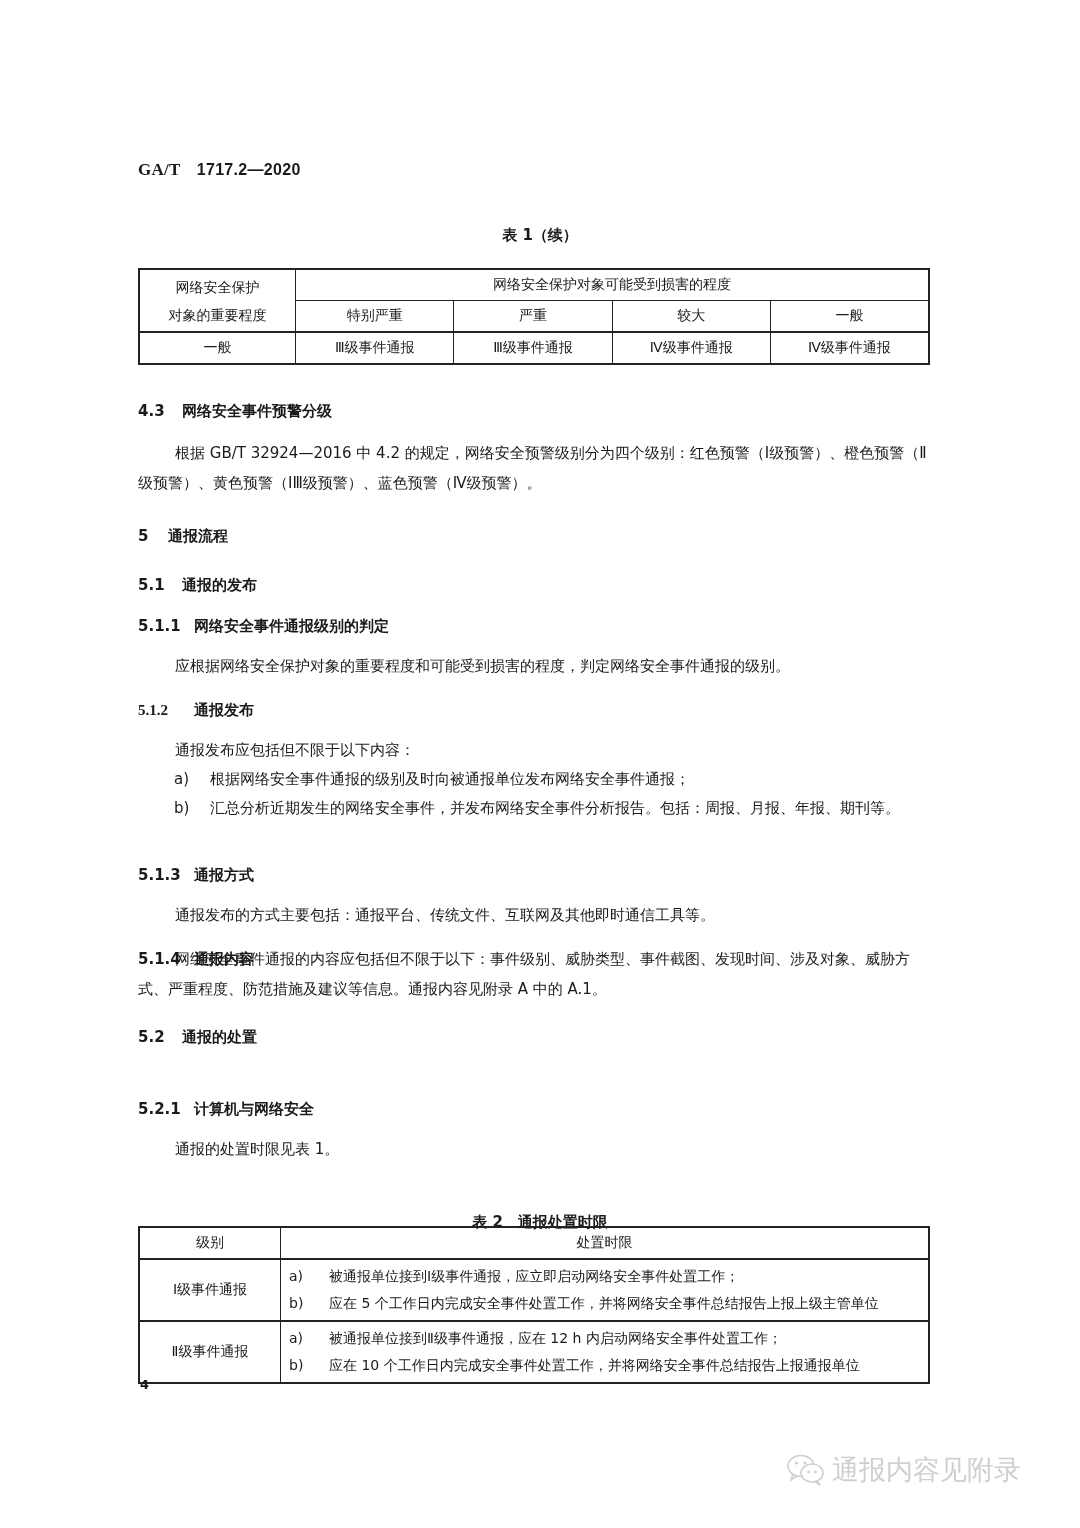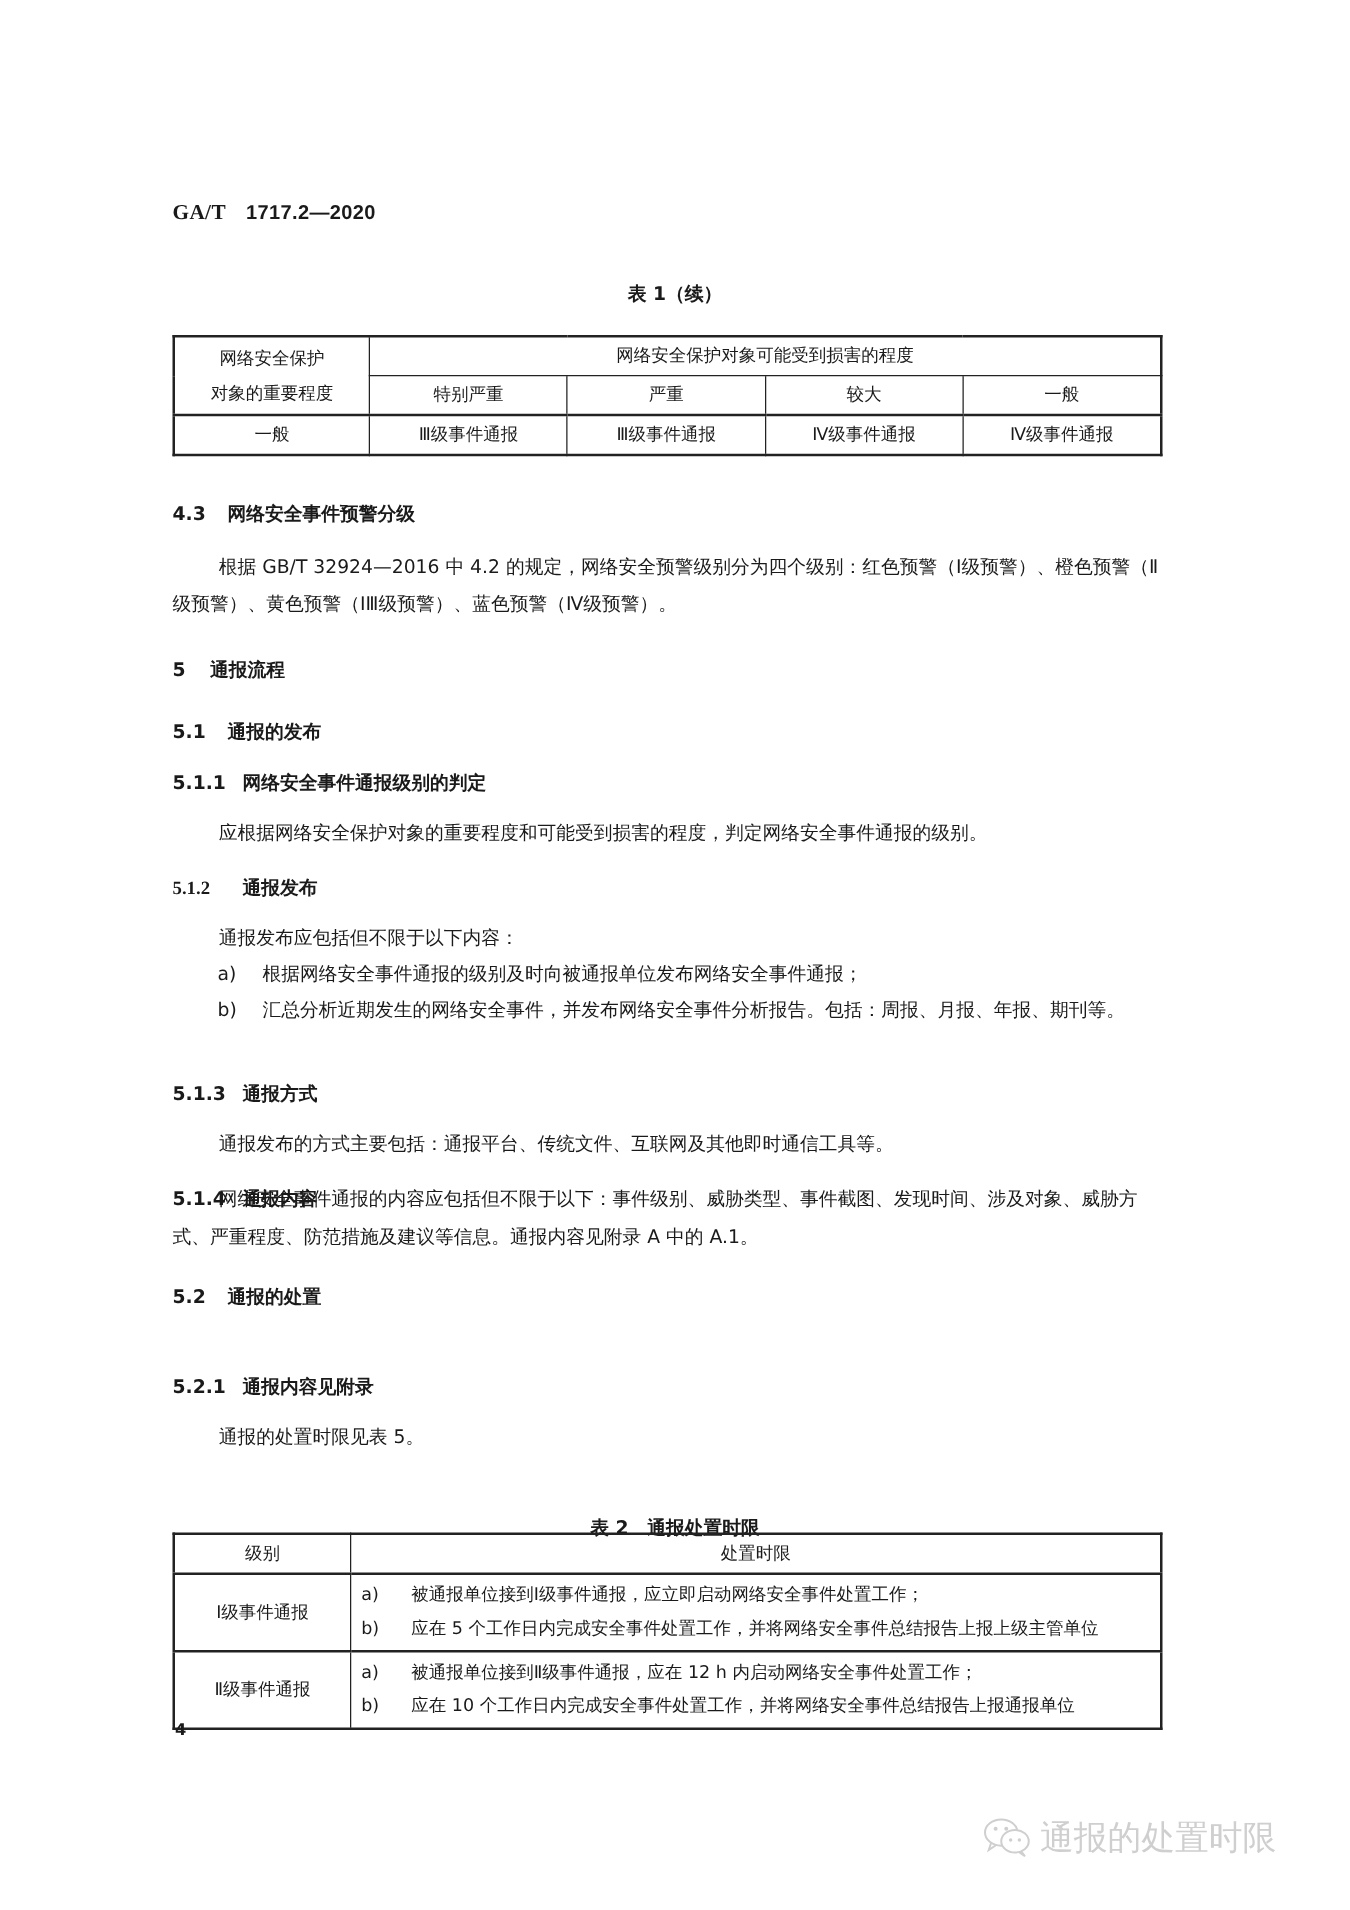--- a/index.html
+++ b/index.html
@@ -120,23 +120,23 @@
 <div class="abs h3" style="top:950px;">
   <span class="num">5.1.4</span><span>通报内容</span>
 </div>
 <div class="abs p" style="top:944px;">网络安全事件通报的内容应包括但不限于以下：事件级别、威胁类型、事件截图、发现时间、涉及对象、威胁方式、严重程度、防范措施及建议等信息。通报内容见附录 A 中的 A.1。</div>
 
 <div class="abs h2" style="top:1028px;">
   <span class="num">5.2</span><span>通报的处置</span>
 </div>
 
 <div class="abs h3" style="top:1100px;">
-  <span class="num">5.2.1</span><span>通报内容见附录</span>
+  <span class="num">5.2.1</span><span>计算机与网络安全</span>
 </div>
-<div class="abs p" style="top:1134px;">通报的处置时限见表 5。</div>
+<div class="abs p" style="top:1134px;">通报的处置时限见表 1。</div>
 
 <div class="abs caption" style="top:1182px;margin-top:31px;">表 2　通报处置时限</div>
 
 <table class="doc t2">
   <tbody>
       <tr class="hdr">
     <td class="left">级别</td>
     <td>处置时限</td>
   </tr>
   <tr class="grp">
@@ -174,14 +174,14 @@
   <svg width="40" height="34" viewBox="0 0 40 34">
     <ellipse cx="15" cy="13" rx="13" ry="10.5" fill="none" stroke="#cfcfcf" stroke-width="1.6"></ellipse>
     <path d="M7 21 L5 27 L11 23" fill="none" stroke="#cfcfcf" stroke-width="1.6"></path>
     <circle cx="10.5" cy="10" r="1.6" fill="#cfcfcf"></circle>
     <circle cx="19" cy="10" r="1.6" fill="#cfcfcf"></circle>
     <ellipse cx="26" cy="20" rx="11" ry="9" fill="#fff" stroke="#cfcfcf" stroke-width="1.6"></ellipse>
     <path d="M31 28 L34 32 L29 28.5" fill="none" stroke="#cfcfcf" stroke-width="1.6"></path>
     <circle cx="22.5" cy="19" r="1.4" fill="#cfcfcf"></circle>
     <circle cx="29.5" cy="19" r="1.4" fill="#cfcfcf"></circle>
   </svg>
-  <span>通报的处置时限</span>
+  <span>通报内容见附录</span>
 </div>
 
 </body></html>

